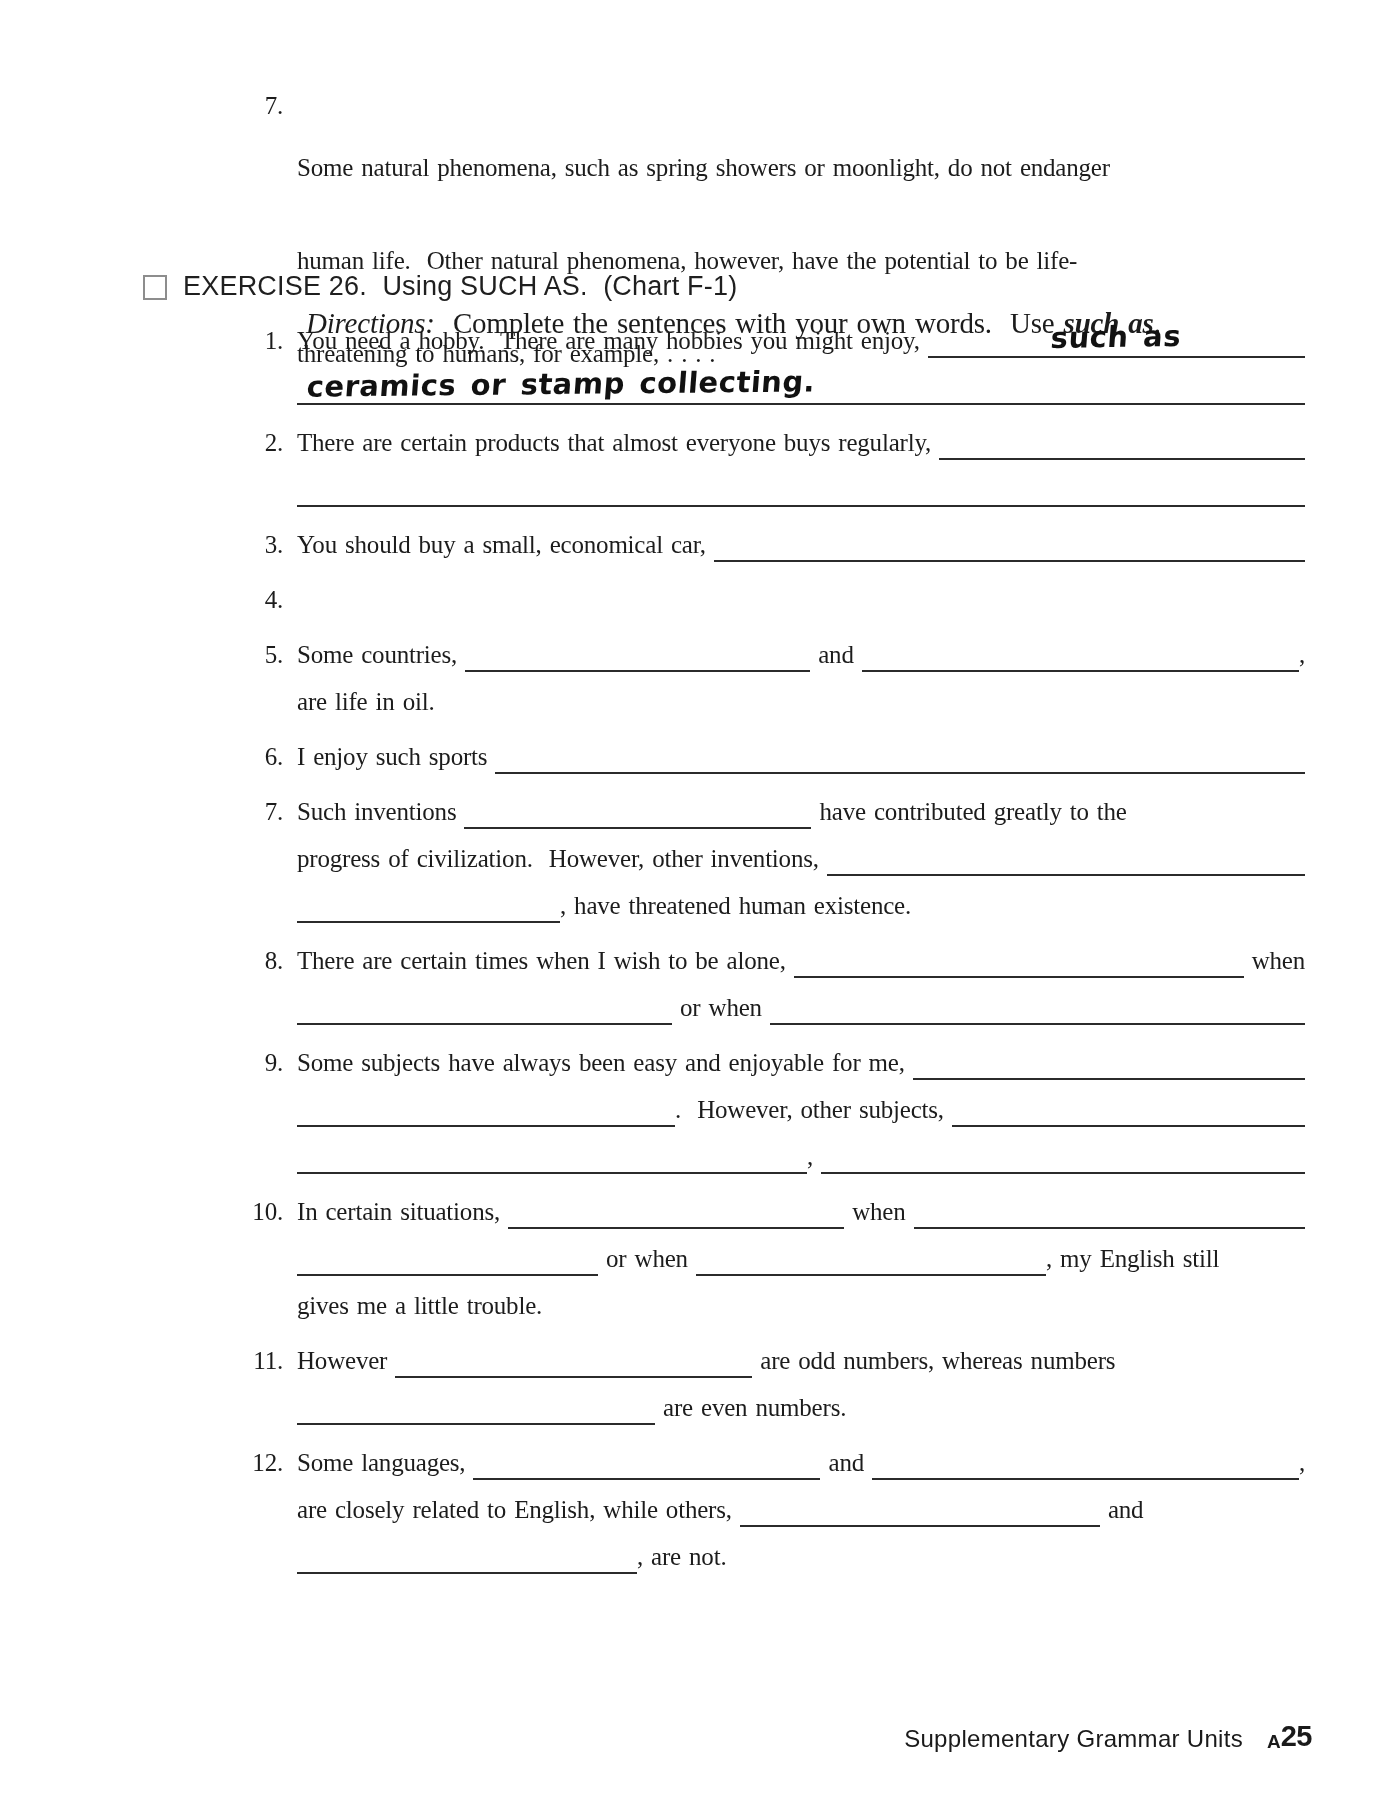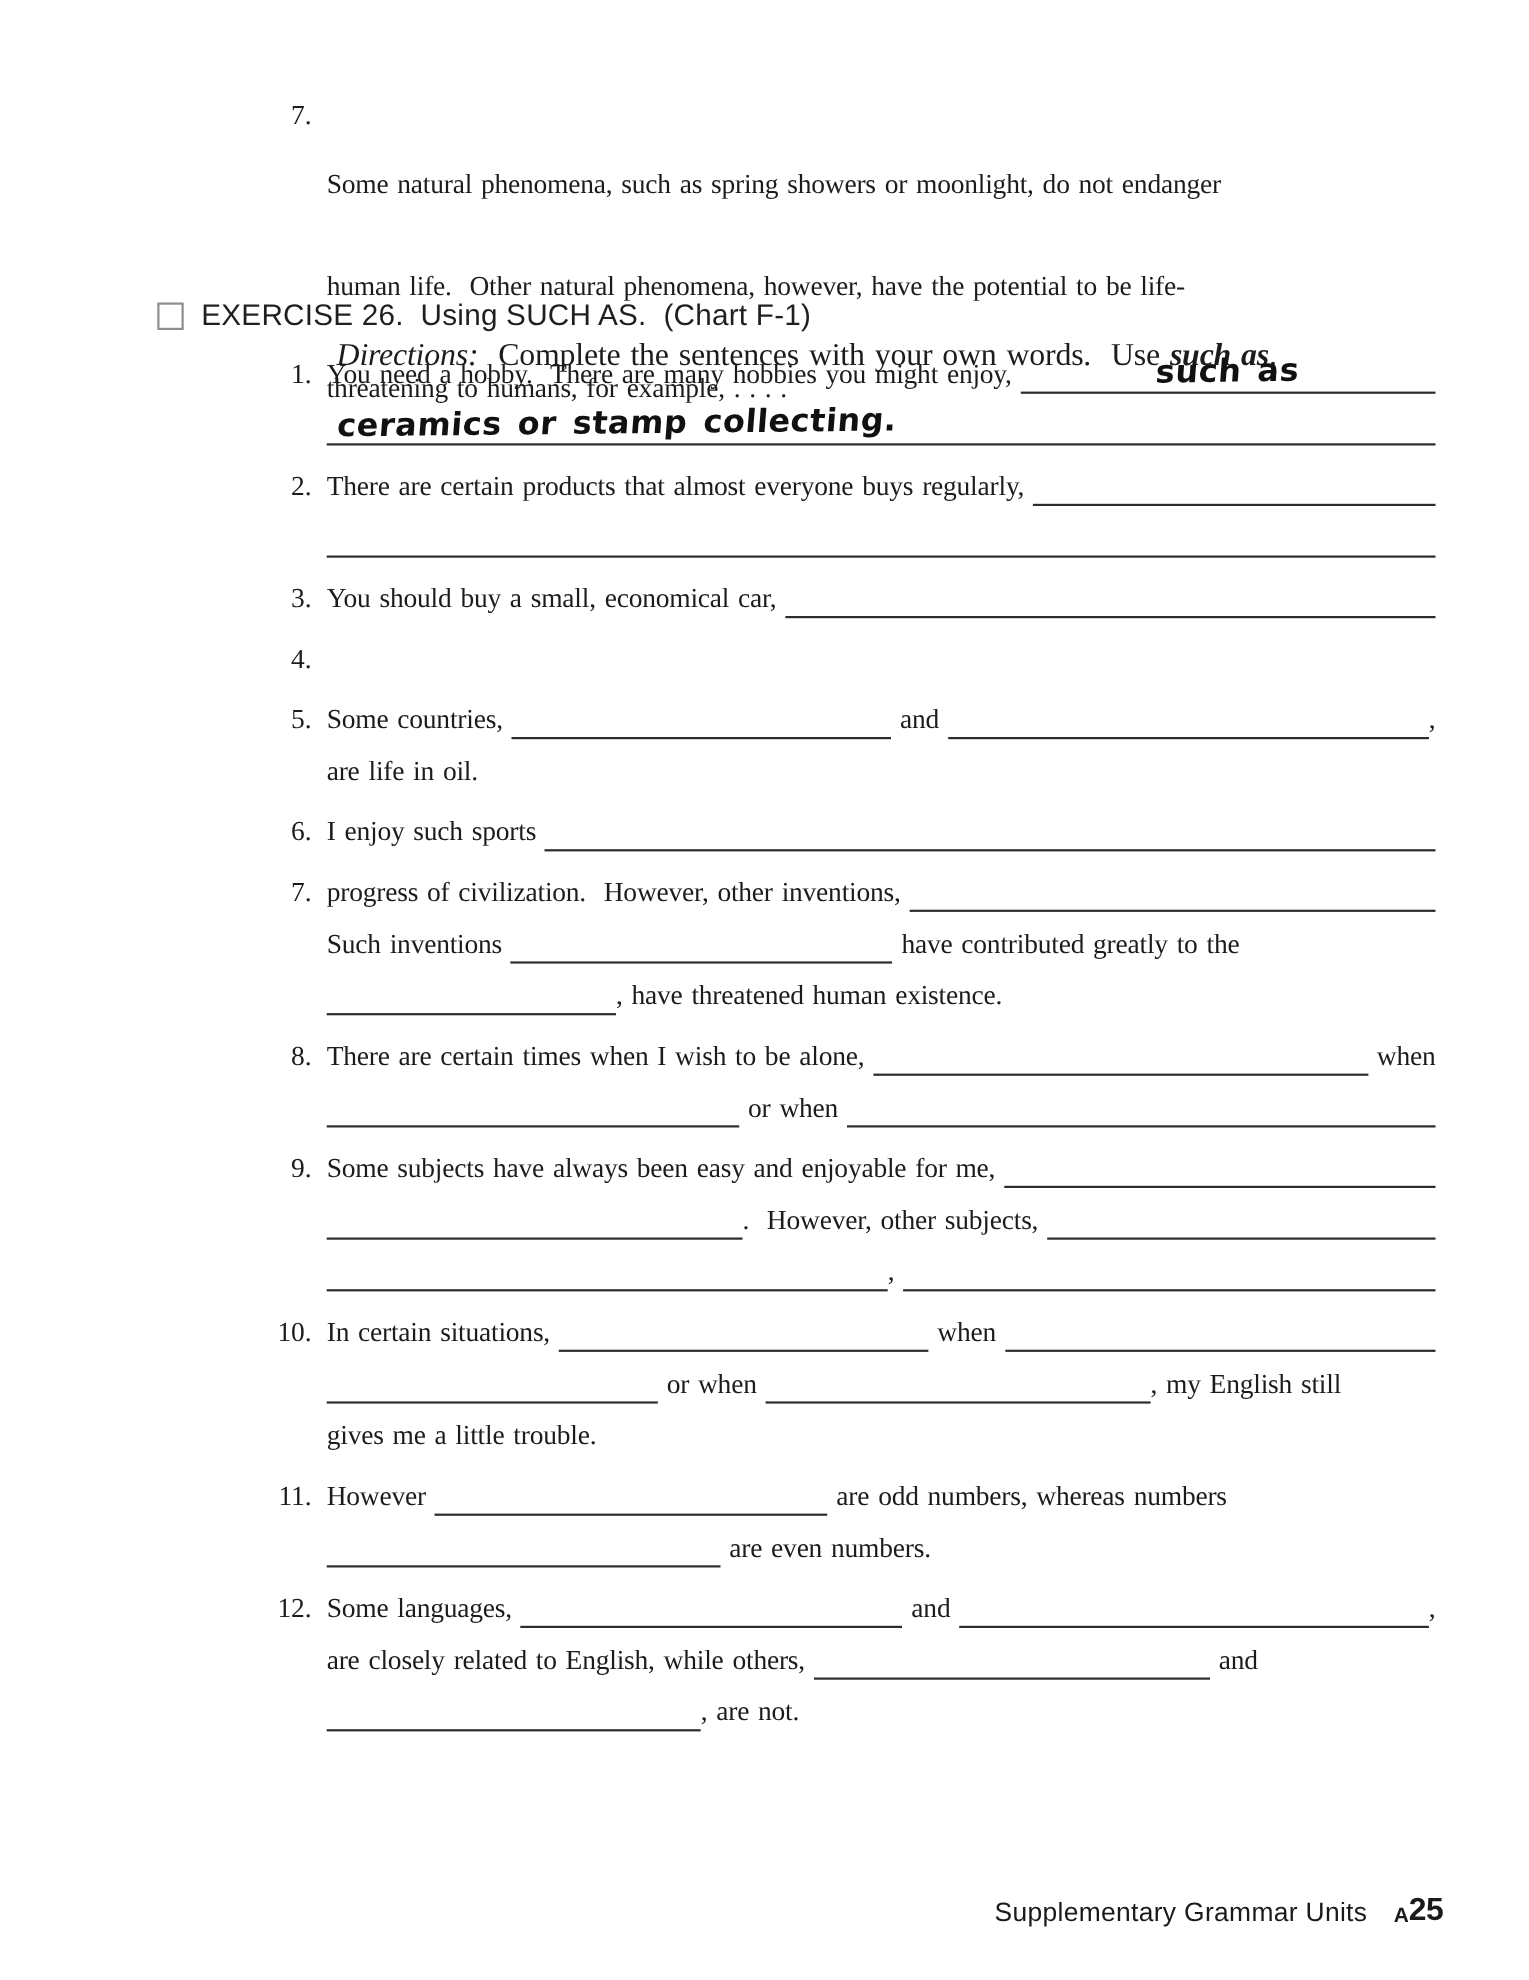--- a/index.html
+++ b/index.html
@@ -144,22 +144,22 @@
       </div>
       <div class="item">
         <div class="num">6.</div>
         <div class="lines">
           <div class="line"><span class="txt">I enjoy such sports </span><div class="bl fill"></div></div>
         </div>
       </div>
       <div class="item">
         <div class="num">7.</div>
         <div class="lines">
+          <div class="line"><span class="txt">Such inventions </span><div class="bl" style="width: 347px;"></div><span class="txt"> have contributed greatly to the</span></div>
           <div class="line"><span class="txt">progress of civilization.  However, other inventions, </span><div class="bl fill"></div></div>
-          <div class="line"><span class="txt">Such inventions </span><div class="bl" style="width: 347px;"></div><span class="txt"> have contributed greatly to the</span></div>
           <div class="line"><div class="bl" style="width: 263px;"></div><span class="txt">, have threatened human existence.</span></div>
         </div>
       </div>
       <div class="item">
         <div class="num">8.</div>
         <div class="lines">
           <div class="line"><span class="txt">There are certain times when I wish to be alone, </span><div class="bl fill"></div><span class="txt"> when</span></div>
           <div class="line"><div class="bl" style="width: 375px;"></div><span class="txt"> or when </span><div class="bl fill"></div></div>
         </div>
       </div>

